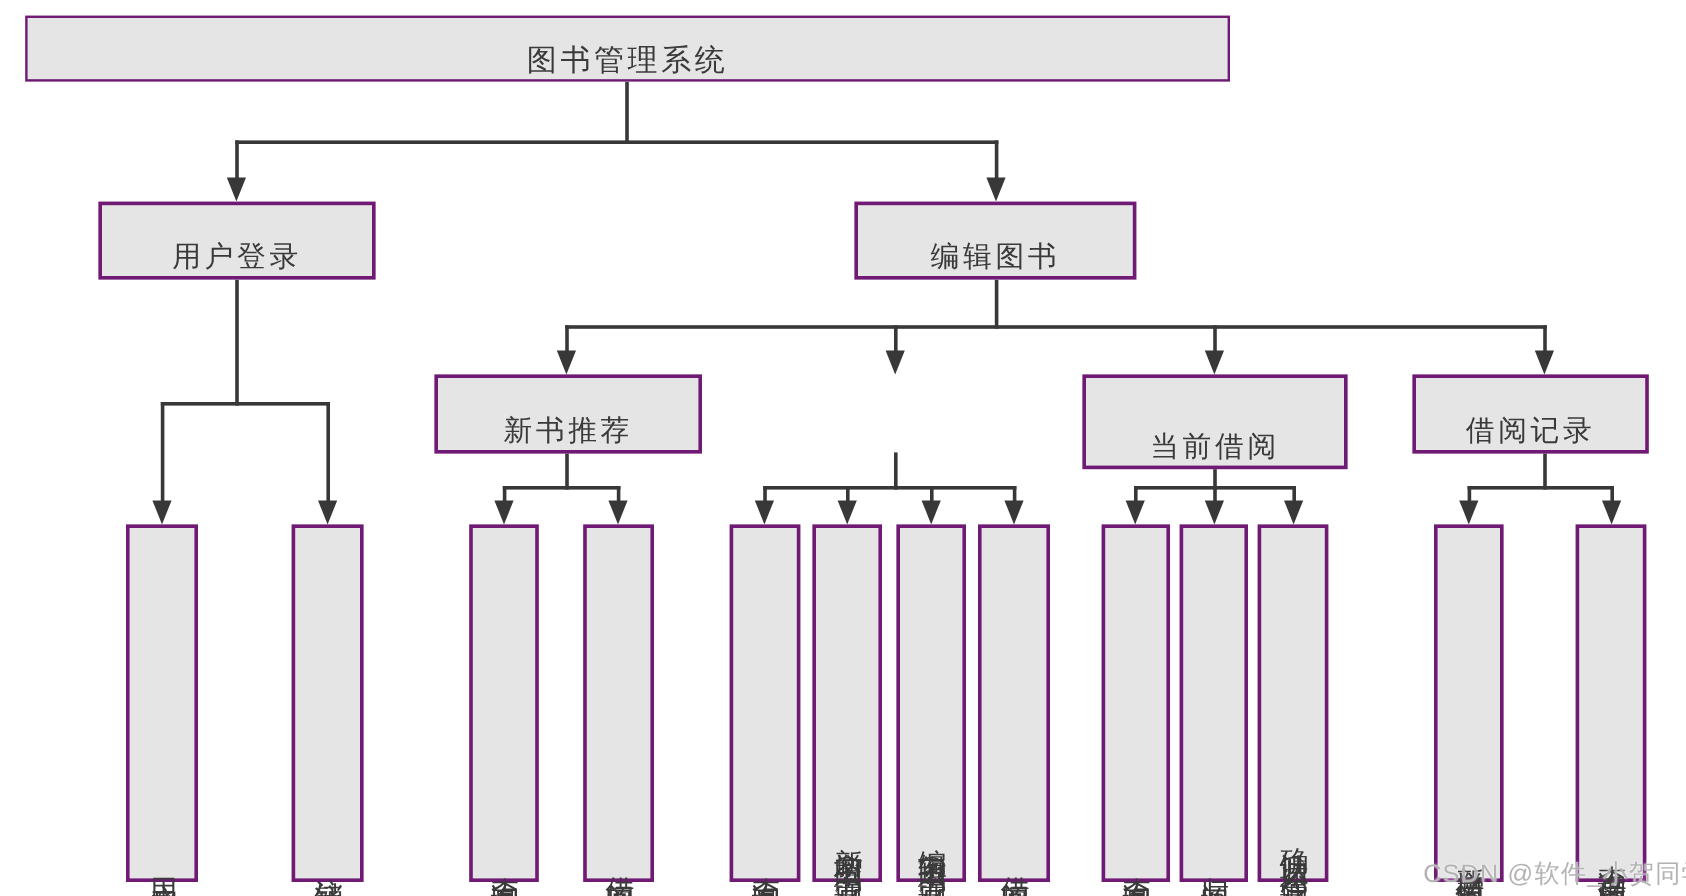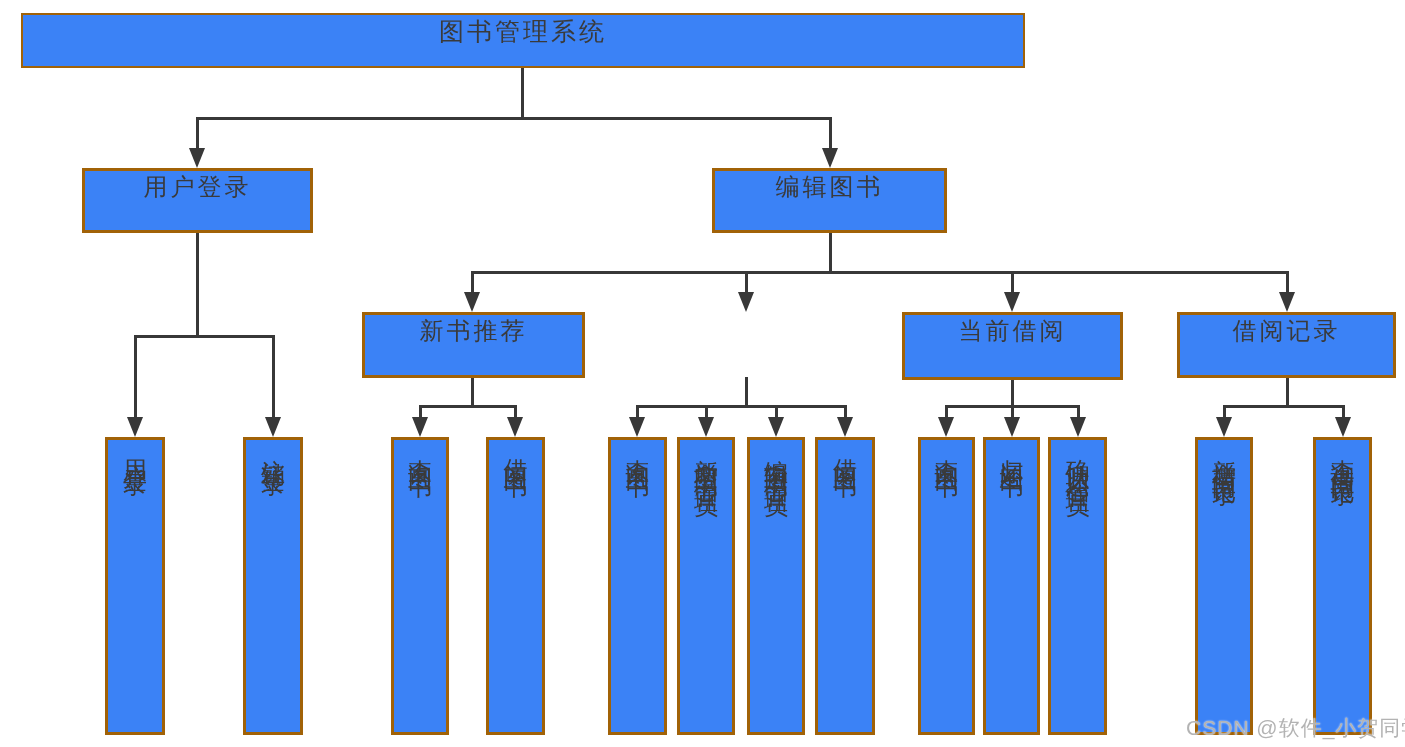--- a/index.html
+++ b/index.html
@@ -1,22 +1,22 @@
 <!DOCTYPE html>
 <html><head>
 <meta charset="utf-8">
 <style>
   html,body{margin:0;padding:0;background:#ffffff;}
   .stage{
     position:relative;width:1405px;height:747px;background:#ffffff;overflow:hidden;
     font-family:"Liberation Sans","DejaVu Sans",sans-serif;color:#3a3a3a;
   }
   .box{
-    position:absolute;background:#3b82f6;border:3px solid #a16207;
-    box-sizing:border-box;display:flex;align-items:flex-start;justify-content:center;
+    position:absolute;background:#e5e5e5;border:3px solid #701a75;
+    box-sizing:border-box;display:flex;align-items:flex-end;justify-content:center;
     z-index:2;
   }
   .box.rootbox{border-width:2px;}
   .hlabel{font-size:24px;letter-spacing:3px;white-space:nowrap;}
   .rootbox .hlabel{font-size:25px;}
   .vbox{top:437px;height:298px;}
   .vlabel{
     writing-mode:vertical-rl;font-size:24px;letter-spacing:5px;line-height:1;
     white-space:nowrap;
   }
@@ -102,24 +102,24 @@
   <div class="box" style="left:82px;top:168px;width:231px;height:65px;">
     <span class="hlabel">用户登录</span>
   </div>
   <div class="box" style="left:712px;top:168px;width:235px;height:65px;">
     <span class="hlabel">编辑图书</span>
   </div>
 
   <div class="box" style="left:362px;top:312px;width:223px;height:66px;">
     <span class="hlabel">新书推荐</span>
   </div>
-  <div class="box" style="left:902px;top:312px;width:221px;height:68px;">
+  <div class="box" style="left:902px;top:312px;width:221px;height:79px;">
     <span class="hlabel">当前借阅</span>
   </div>
-  <div class="box" style="left:1177px;top:312px;width:219px;height:66px;">
+  <div class="box" style="left:1177px;top:312px;width:197px;height:66px;">
     <span class="hlabel">借阅记录</span>
   </div>
 
   <div class="box vbox" style="left:105px;width:60px;">
     <span class="vlabel">用户登录</span>
   </div>
   <div class="box vbox" style="left:243px;width:60px;">
     <span class="vlabel">注销登录</span>
   </div>
 

